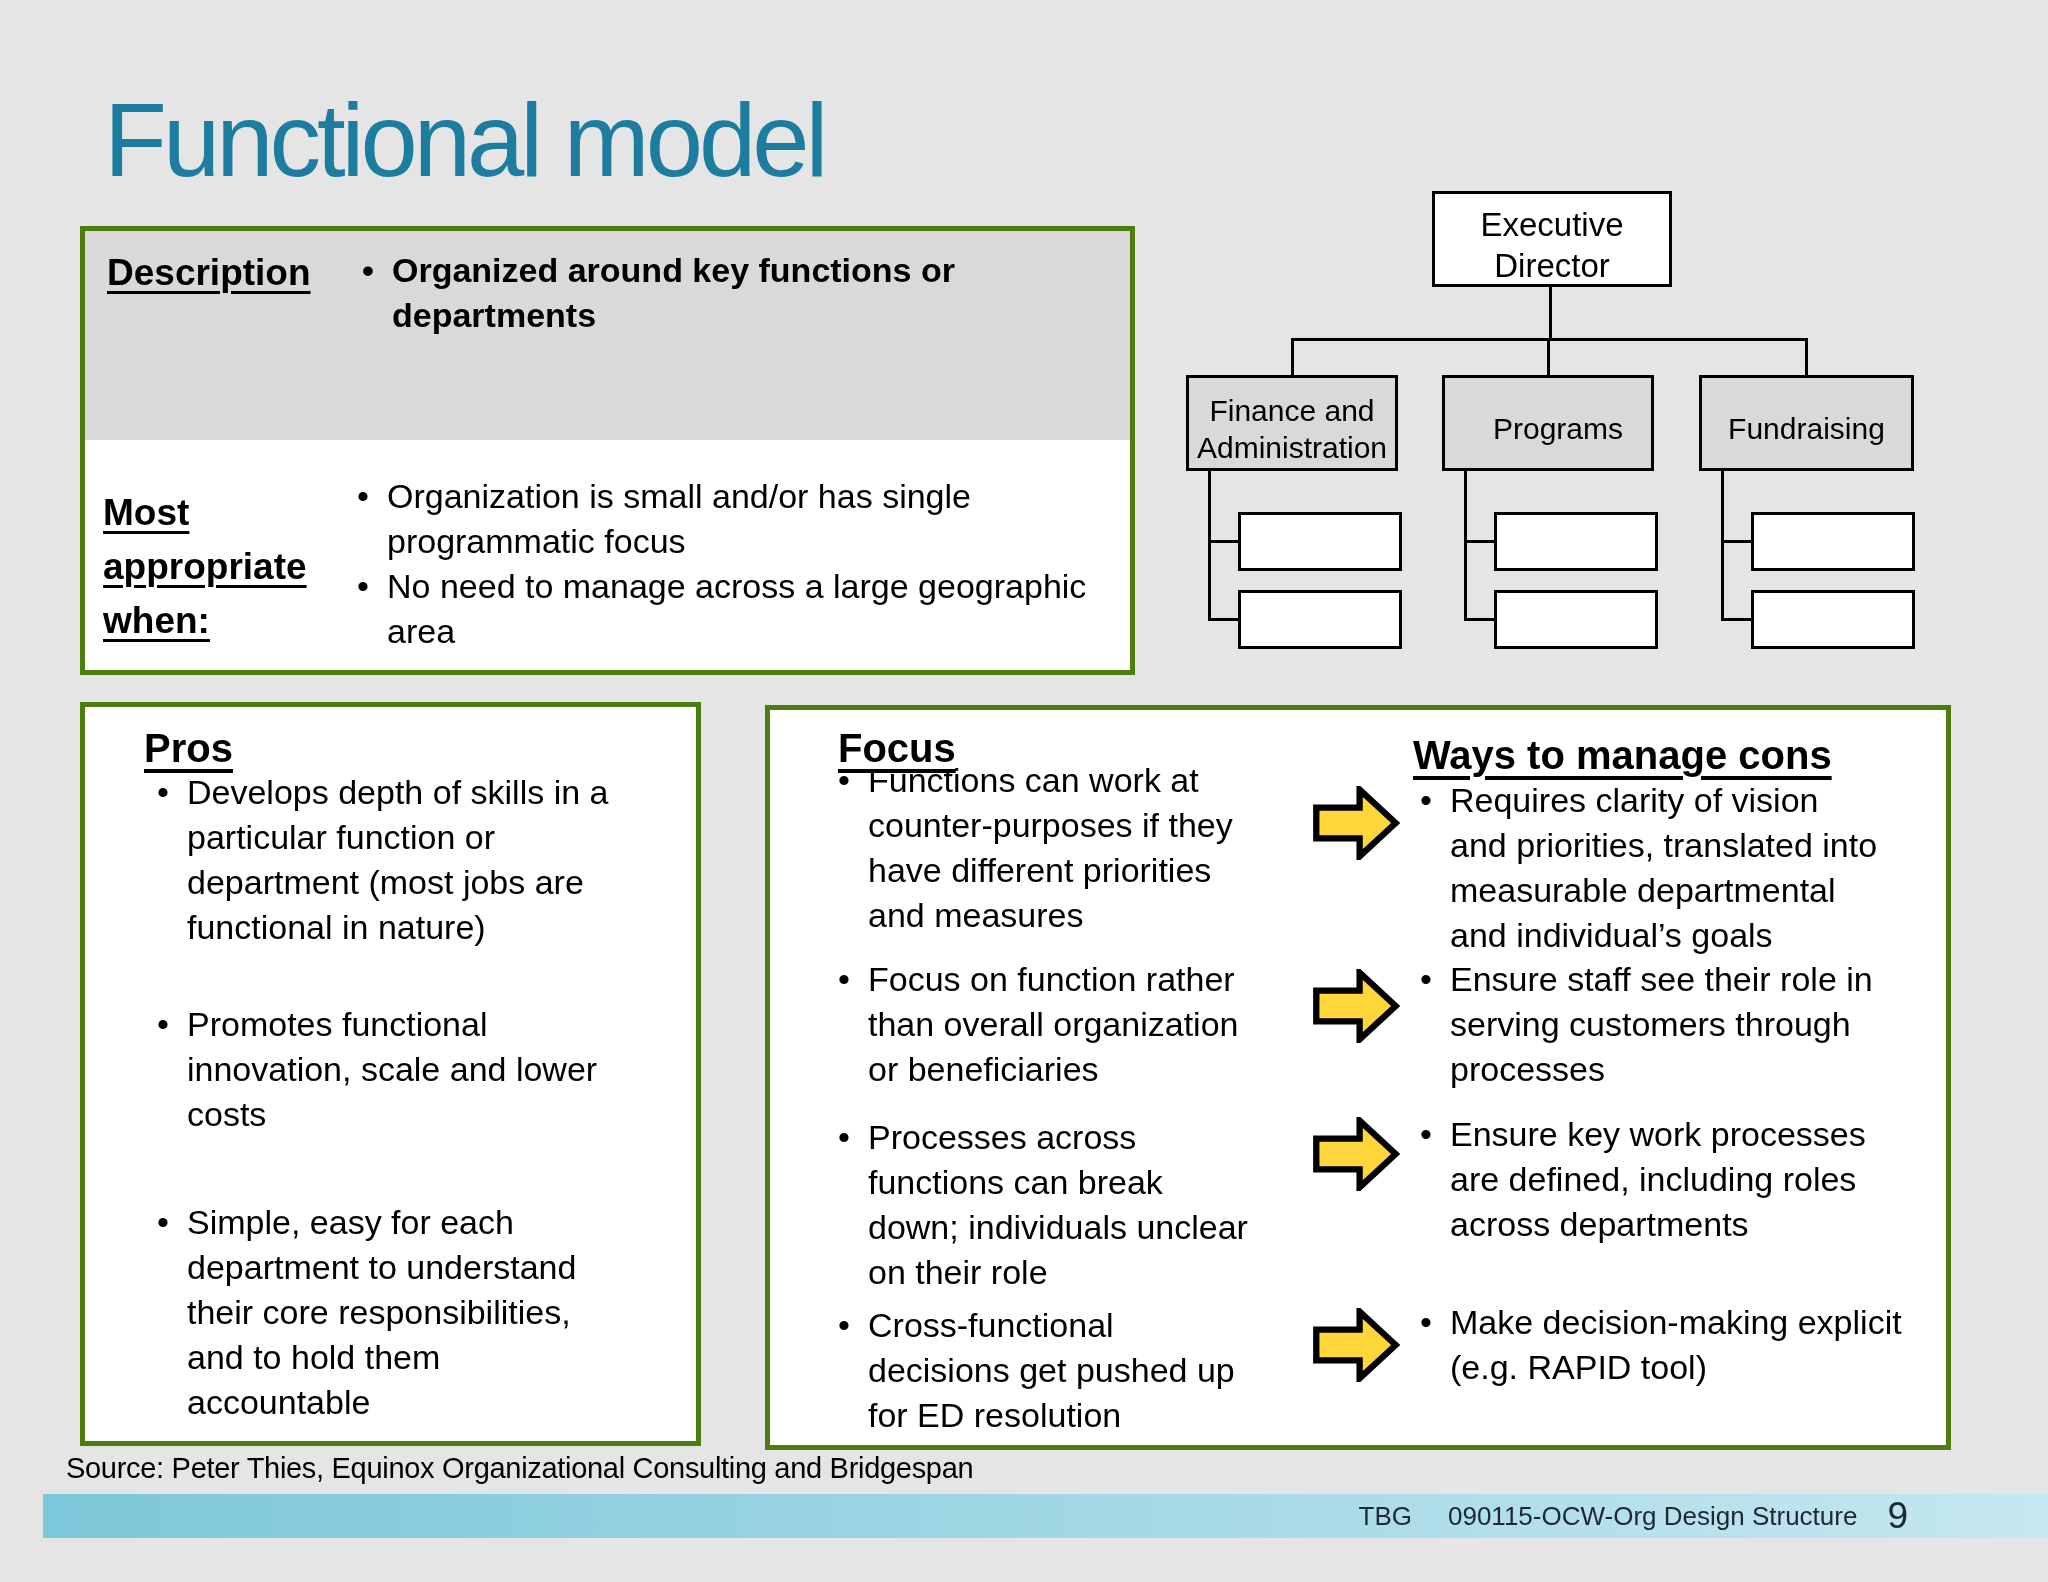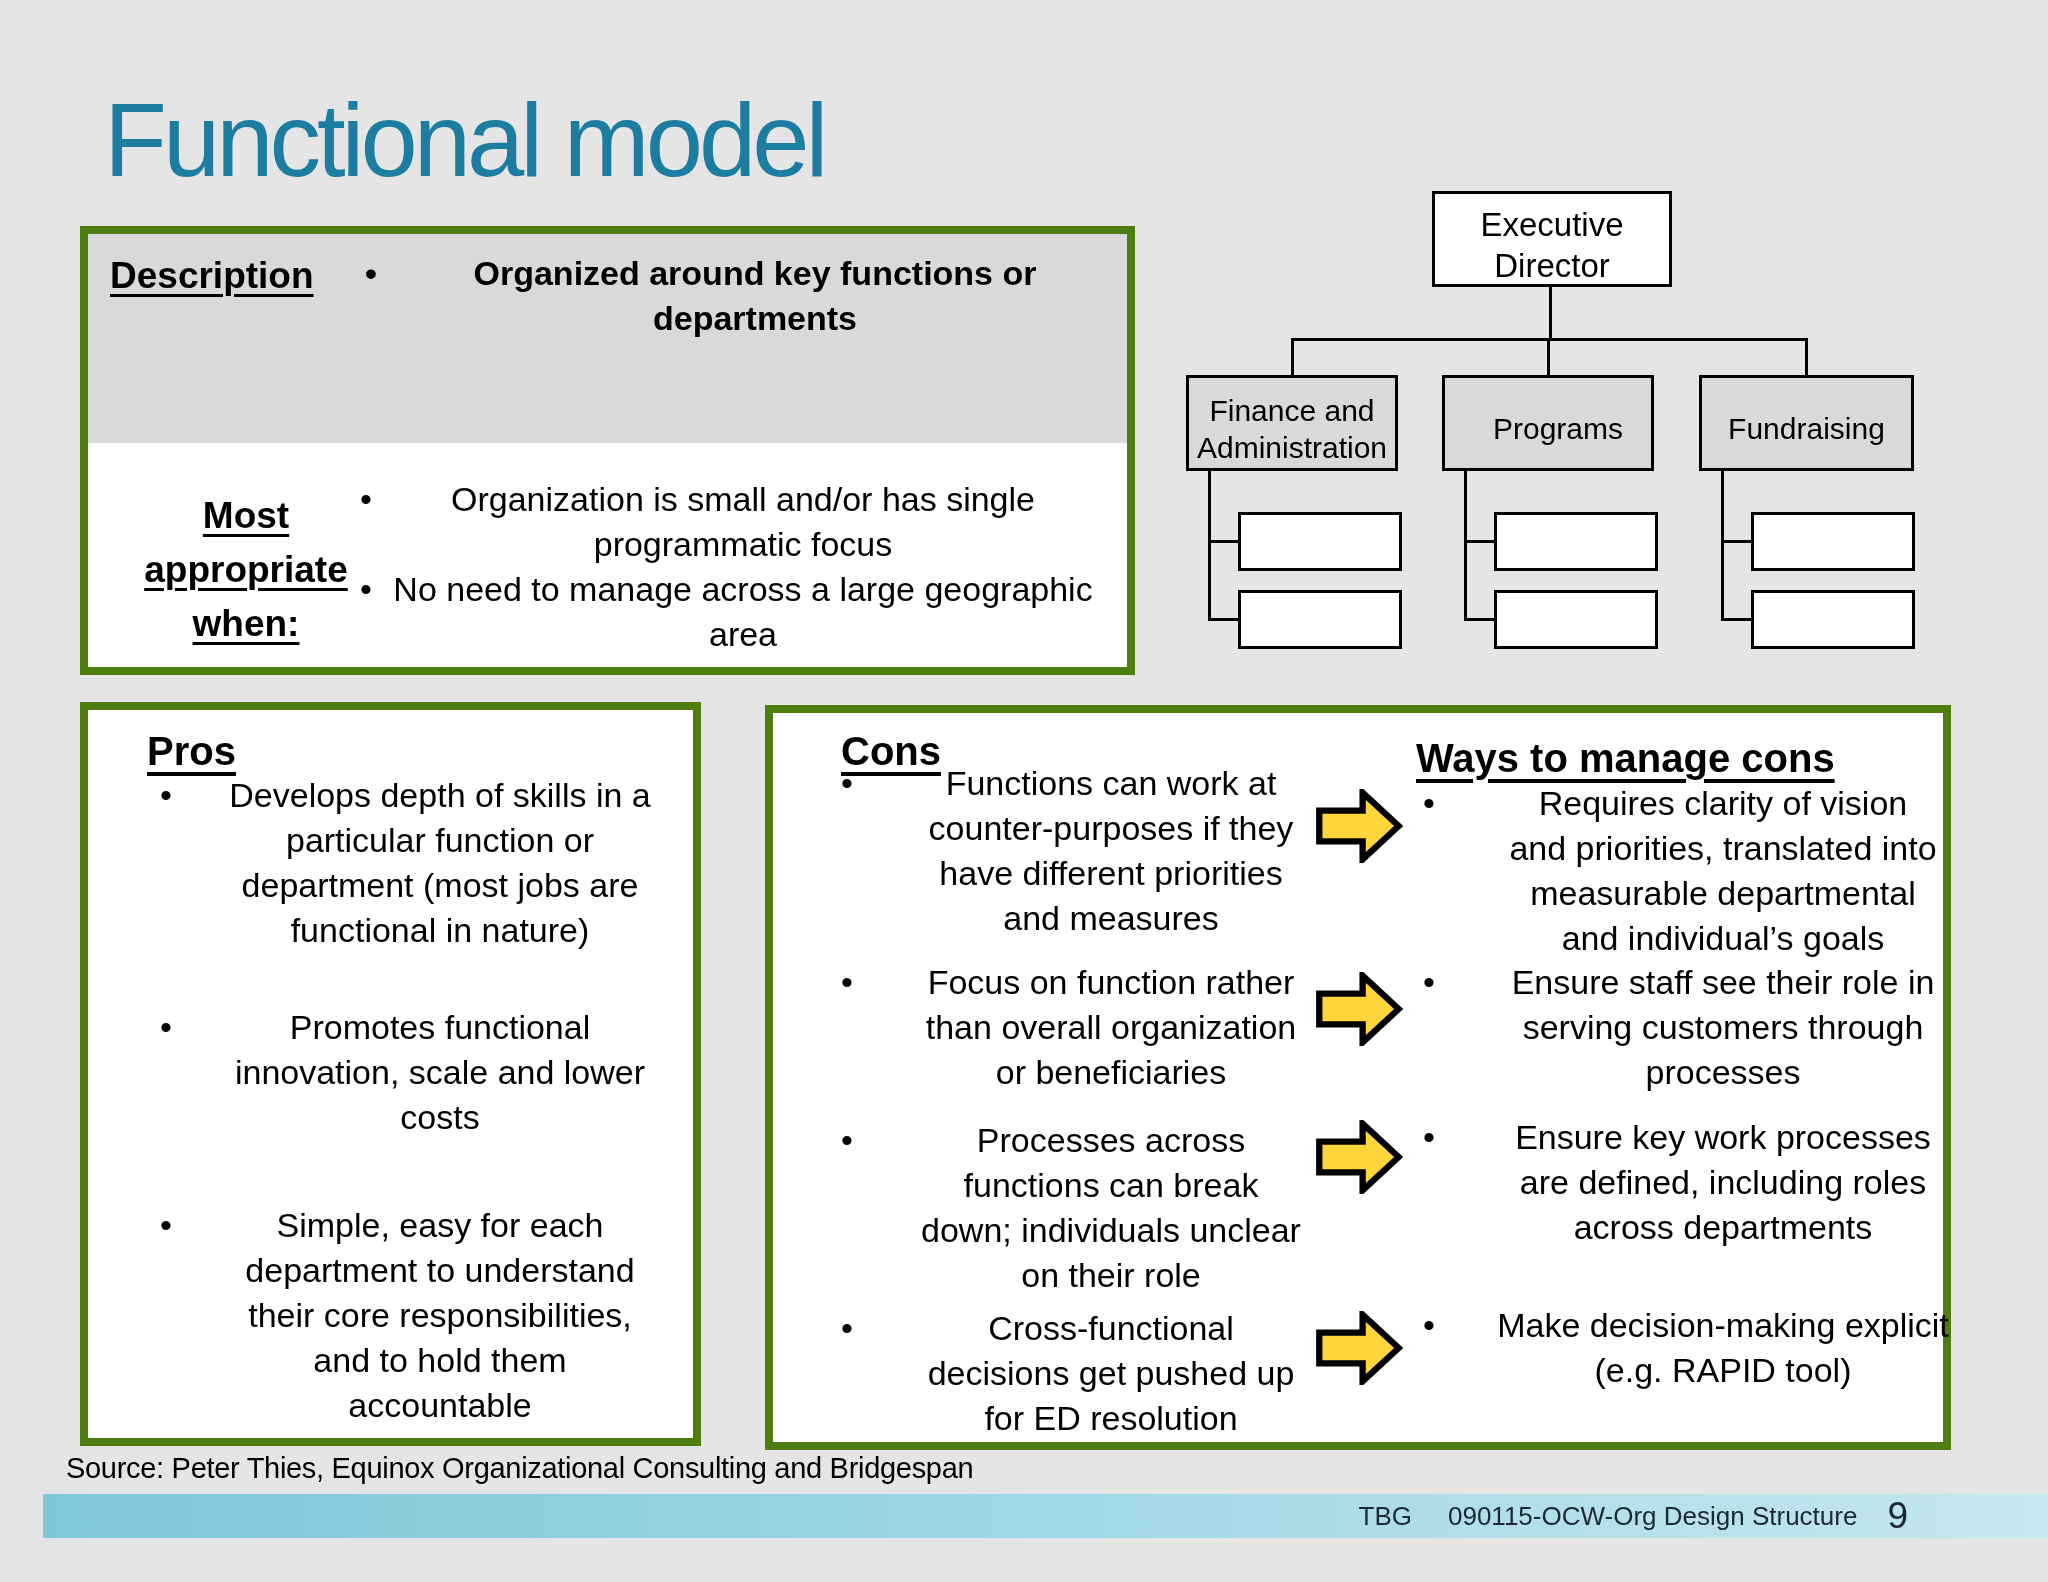--- a/index.html
+++ b/index.html
@@ -14,21 +14,21 @@
   .slide{
     position:relative;width:2048px;height:1582px;background:#e5e5e5;overflow:hidden;
     font-family:"Liberation Sans",sans-serif;color:#000;
   }
   .title{
     position:absolute;left:104px;top:84px;margin:0;
     font-size:103px;font-weight:400;letter-spacing:-4px;line-height:1.1;
     color:var(--title-color);
   }
   
-  .frame{position:absolute;background:#fff;border:8px solid #4d7c0f;box-sizing:border-box;text-align:center;}
+  .frame{position:absolute;background:#fff;border:5px solid #4d7c0f;box-sizing:border-box;}
   .heading{
     position:absolute;font-size:40px;font-weight:bold;
     text-decoration:underline;text-decoration-thickness:4px;text-underline-offset:7px;
     white-space:nowrap;
   }
   .bullet{position:absolute;font-size:34px;line-height:45px;padding-left:34px;}
   .bullet::before{content:"\2022";position:absolute;left:4px;top:0;}
   .bullet span{white-space:pre-line;display:block;}
   .bold{font-weight:bold;}
   
@@ -164,21 +164,21 @@
     <div class="bullet pb pb3">
       <span>Simple, easy for each
 department to understand
 their core responsibilities,
 and to hold them
 accountable</span>
     </div>
   </section>
 
   <section class="frame cons-box">
-    <div class="heading cons-heading">Cons</div>
+    <div class="heading cons-heading">Focus</div>
     <div class="heading ways-heading">Ways to manage cons</div>
 
     <div class="bullet cb cb1">
       <span>Functions can work at
 counter-purposes if they
 have different priorities
 and measures</span>
     </div>
     <div class="bullet cb cb2">
       <span>Focus on function rather

